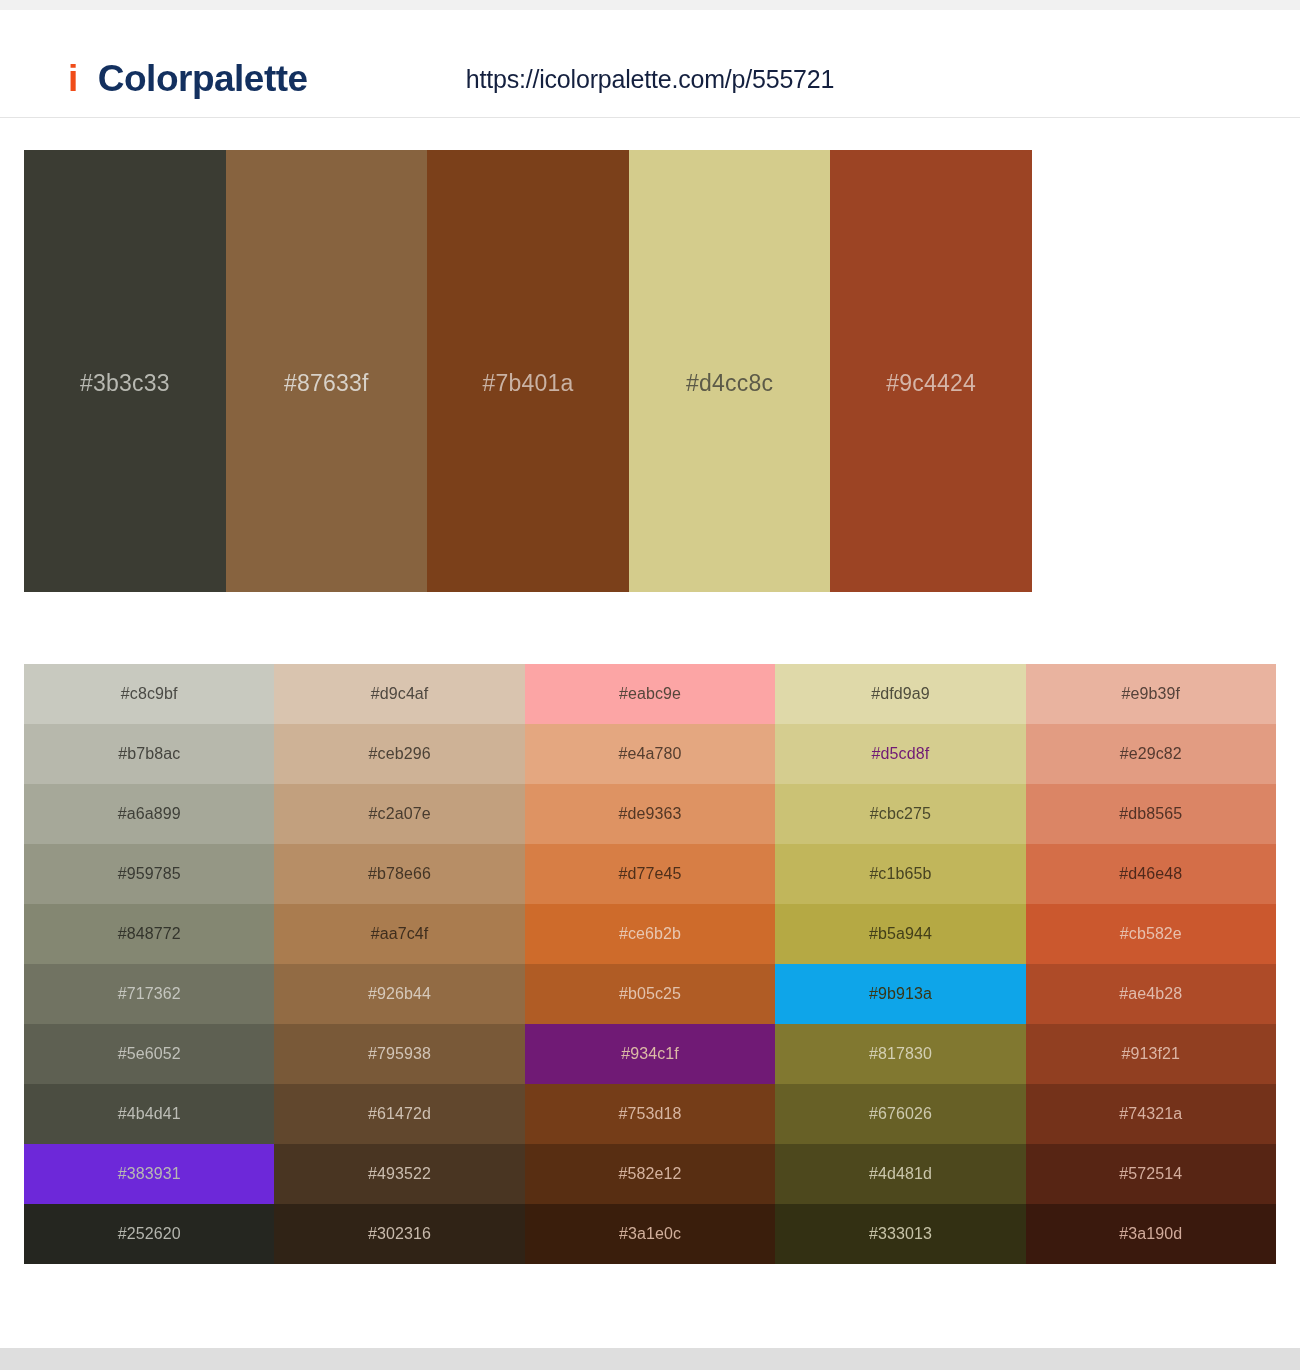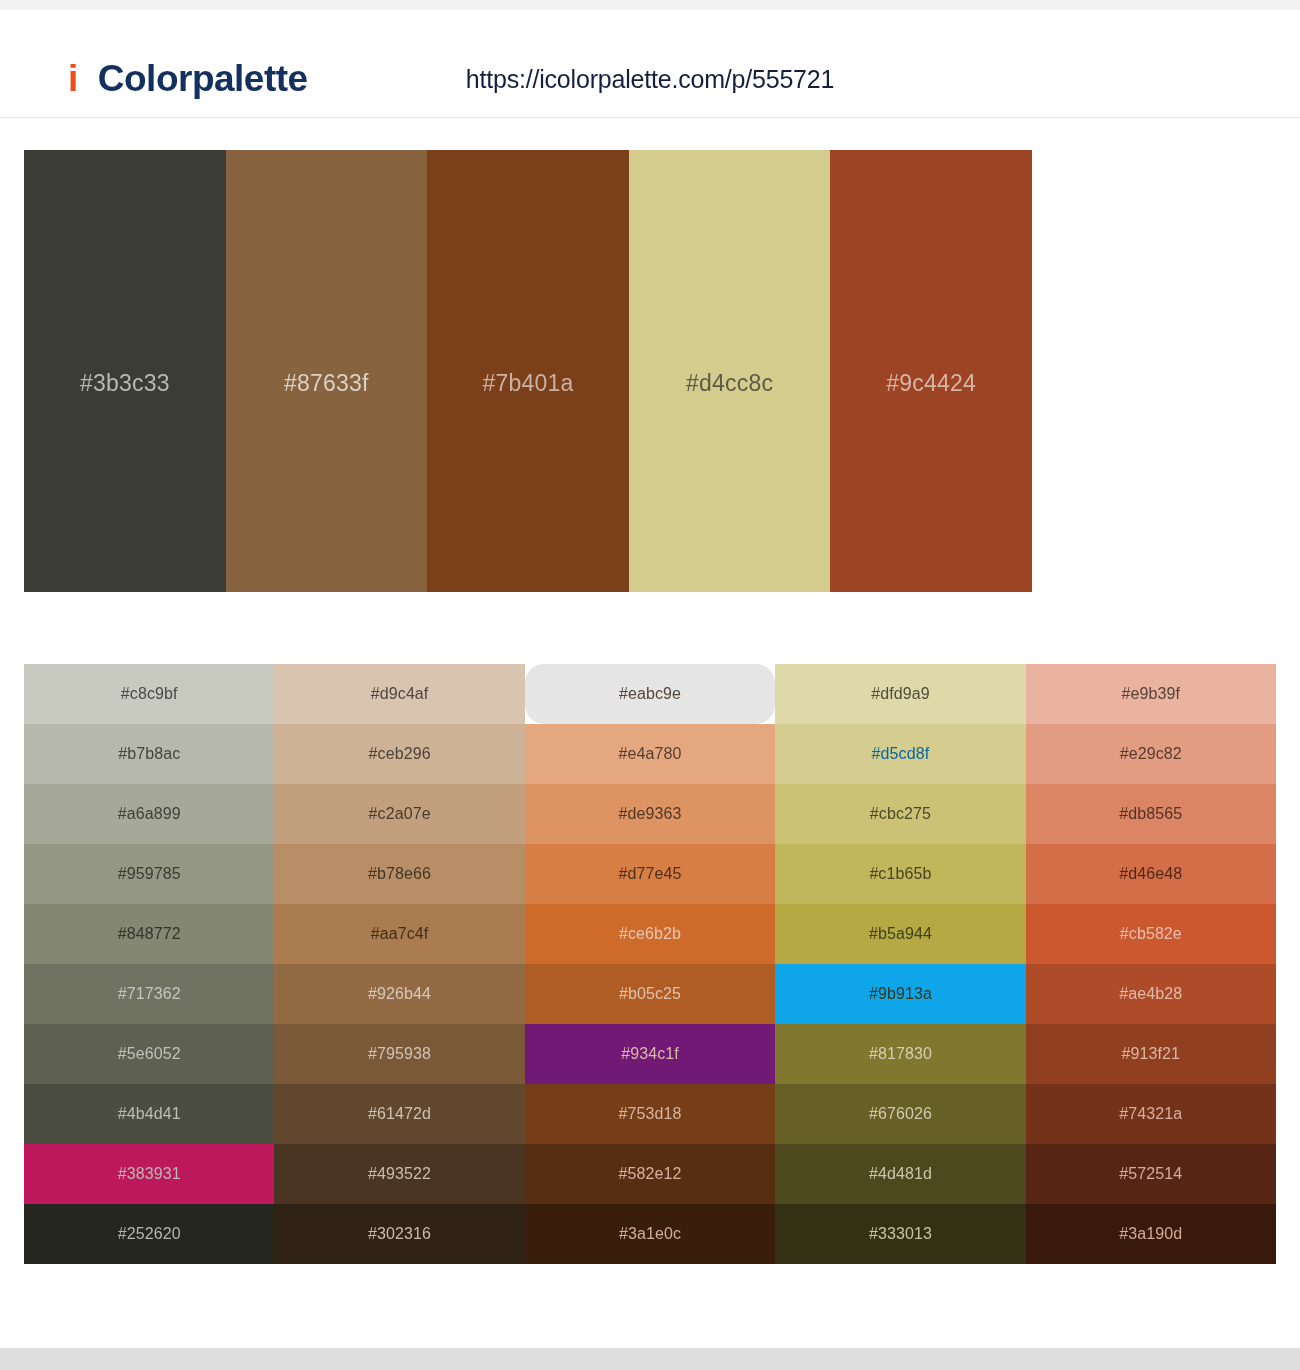--- a/index.html
+++ b/index.html
@@ -130,29 +130,29 @@
       </div>
       <div class="palette-swatch" style="background: rgb(156, 68, 36);">
         <span class="hex" style="color: rgb(213, 181, 168);">#9c4424</span>
       </div>
     </div>
 
   <div class="shades-grid" id="shades-grid">
       <div class="shade-row">
         <div class="shade-cell" style="background: rgb(200, 201, 191); color: rgb(74, 74, 69);">#c8c9bf</div>
         <div class="shade-cell" style="background: rgb(217, 196, 175); color: rgb(79, 72, 64);">#d9c4af</div>
-        <div class="shade-cell" style="background: #e5e5e5; color: rgb(85, 70, 59); border-radius: 19px;">#eabc9e</div>
+        <div class="shade-cell" style="background: #fca5a5; color: rgb(85, 70, 59);">#eabc9e</div>
         <div class="shade-cell" style="background: rgb(223, 217, 169); color: rgb(79, 77, 61);">#dfd9a9</div>
         <div class="shade-cell" style="background: rgb(233, 179, 159); color: rgb(85, 66, 58);">#e9b39f</div>
       </div>
       <div class="shade-row">
         <div class="shade-cell" style="background: rgb(183, 184, 172); color: rgb(69, 69, 63);">#b7b8ac</div>
         <div class="shade-cell" style="background: rgb(206, 178, 150); color: rgb(76, 66, 55);">#ceb296</div>
         <div class="shade-cell" style="background: rgb(228, 167, 128); color: rgb(85, 62, 47);">#e4a780</div>
-        <div class="shade-cell" style="background: rgb(213, 205, 143); color: #0369a1;">#d5cd8f</div>
+        <div class="shade-cell" style="background: rgb(213, 205, 143); color: #701a75;">#d5cd8f</div>
         <div class="shade-cell" style="background: rgb(226, 156, 130); color: rgb(85, 58, 48);">#e29c82</div>
       </div>
       <div class="shade-row">
         <div class="shade-cell" style="background: rgb(166, 168, 153); color: rgb(63, 64, 57);">#a6a899</div>
         <div class="shade-cell" style="background: rgb(194, 160, 126); color: rgb(72, 60, 47);">#c2a07e</div>
         <div class="shade-cell" style="background: rgb(222, 147, 99); color: rgb(83, 55, 37);">#de9363</div>
         <div class="shade-cell" style="background: rgb(203, 194, 117); color: rgb(75, 73, 44);">#cbc275</div>
         <div class="shade-cell" style="background: rgb(219, 133, 101); color: rgb(82, 50, 38);">#db8565</div>
       </div>
       <div class="shade-row">
@@ -184,21 +184,21 @@
         <div class="shade-cell" style="background: rgb(145, 63, 33); color: rgb(220, 181, 165);">#913f21</div>
       </div>
       <div class="shade-row">
         <div class="shade-cell" style="background: rgb(75, 77, 65); color: rgb(188, 189, 182);">#4b4d41</div>
         <div class="shade-cell" style="background: rgb(97, 71, 45); color: rgb(206, 192, 178);">#61472d</div>
         <div class="shade-cell" style="background: rgb(117, 61, 24); color: rgb(215, 181, 161);">#753d18</div>
         <div class="shade-cell" style="background: rgb(103, 96, 38); color: rgb(205, 201, 174);">#676026</div>
         <div class="shade-cell" style="background: rgb(116, 50, 26); color: rgb(215, 176, 160);">#74321a</div>
       </div>
       <div class="shade-row">
-        <div class="shade-cell" style="background: #be185d; color: rgb(184, 185, 178);">#383931</div>
+        <div class="shade-cell" style="background: #6d28d9; color: rgb(184, 185, 178);">#383931</div>
         <div class="shade-cell" style="background: rgb(73, 53, 34); color: rgb(203, 189, 175);">#493522</div>
         <div class="shade-cell" style="background: rgb(88, 46, 18); color: rgb(212, 178, 158);">#582e12</div>
         <div class="shade-cell" style="background: rgb(77, 72, 29); color: rgb(202, 198, 171);">#4d481d</div>
         <div class="shade-cell" style="background: rgb(87, 37, 20); color: rgb(212, 173, 157);">#572514</div>
       </div>
       <div class="shade-row">
         <div class="shade-cell" style="background: rgb(37, 38, 32); color: rgb(180, 181, 174);">#252620</div>
         <div class="shade-cell" style="background: rgb(48, 35, 22); color: rgb(200, 186, 172);">#302316</div>
         <div class="shade-cell" style="background: rgb(58, 30, 12); color: rgb(209, 175, 155);">#3a1e0c</div>
         <div class="shade-cell" style="background: rgb(51, 48, 19); color: rgb(199, 195, 168);">#333013</div>

